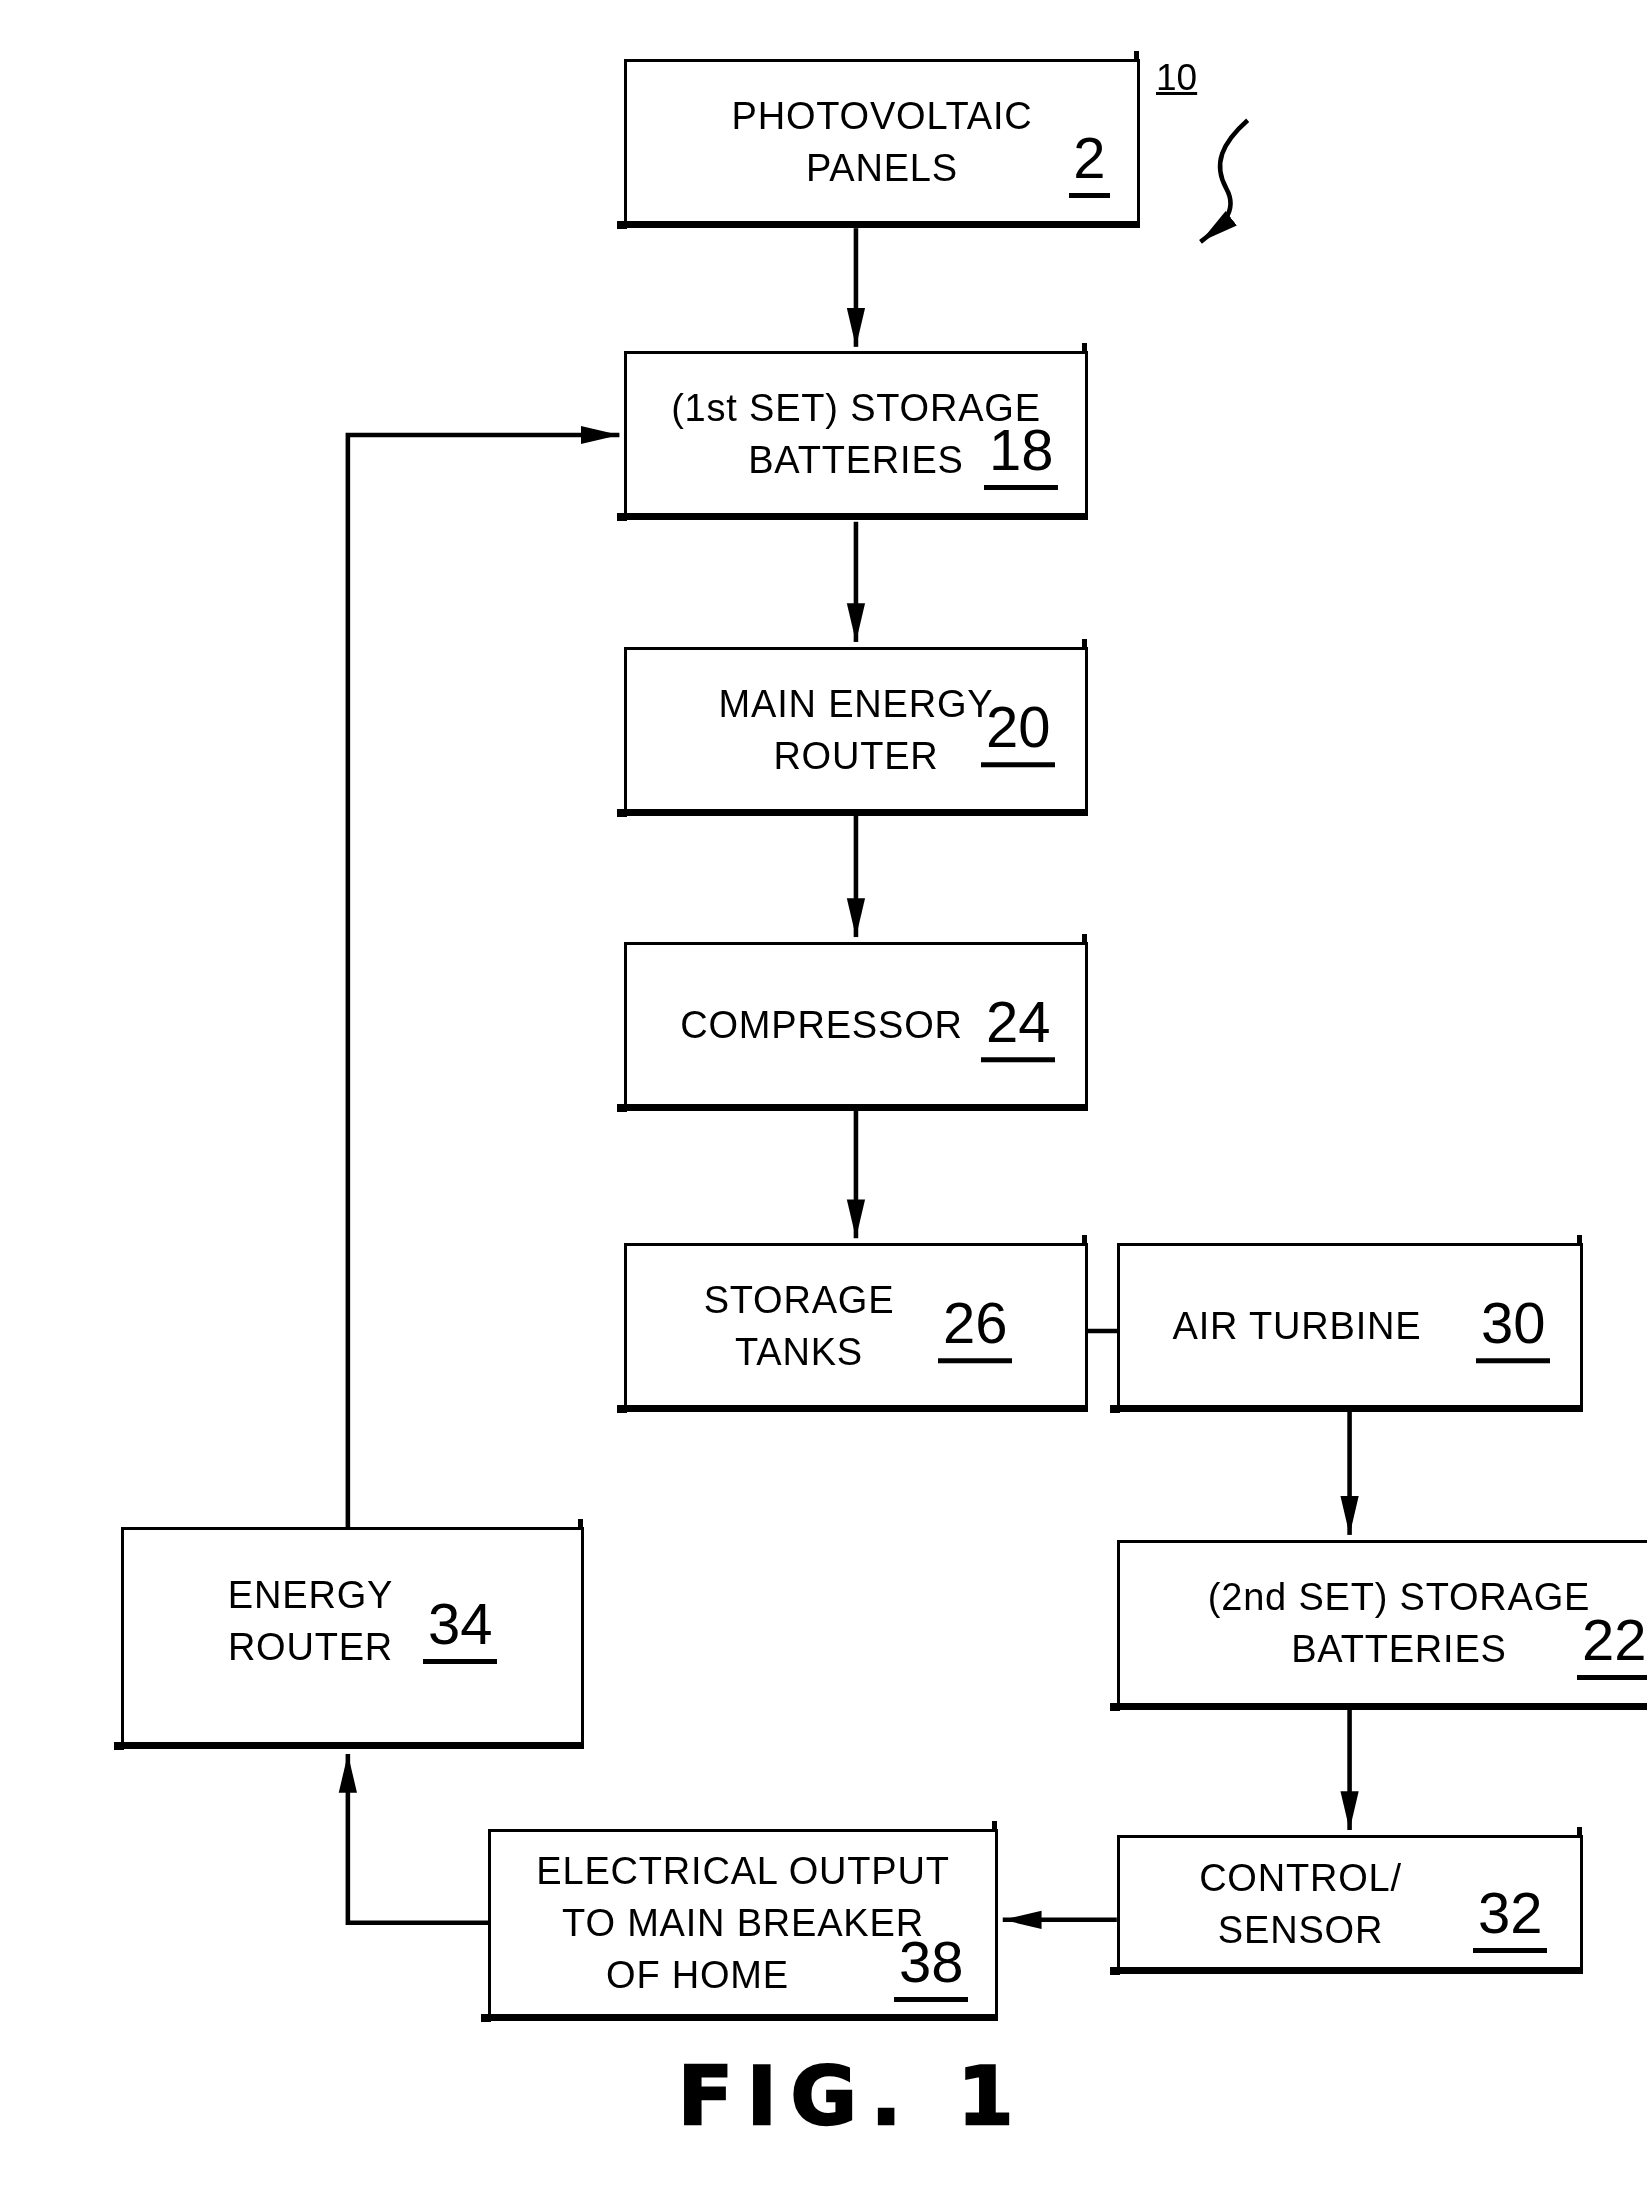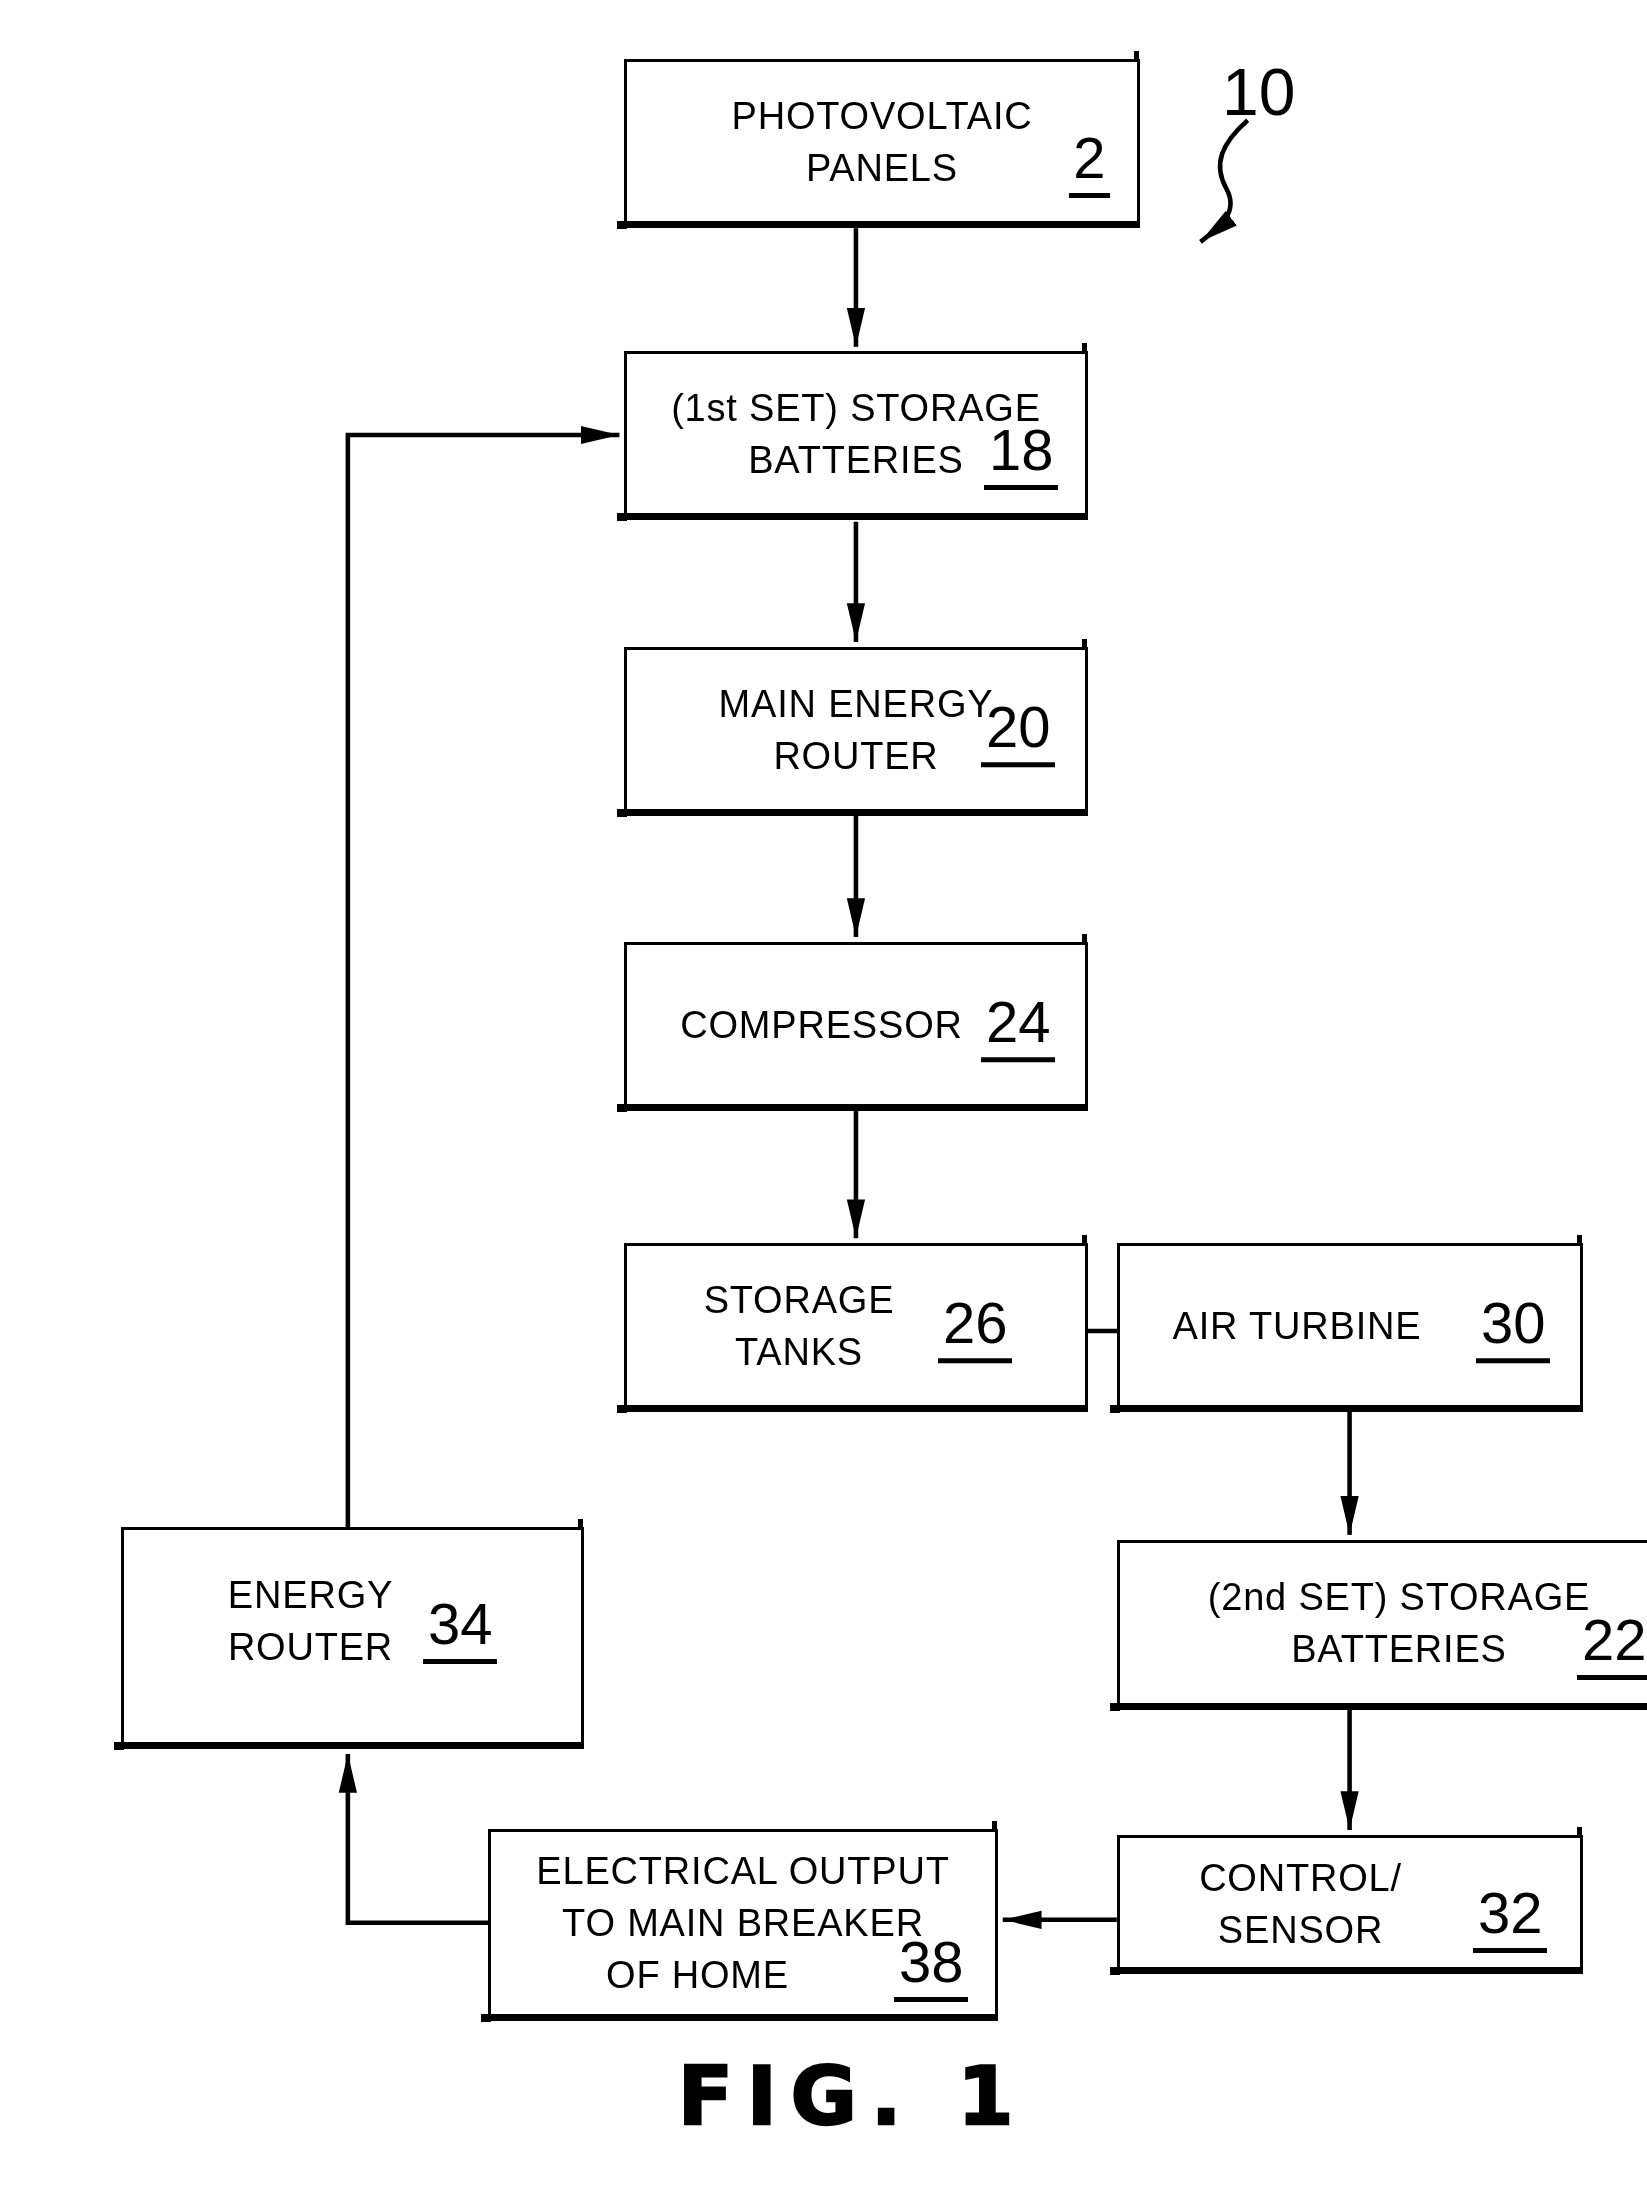--- a/index.html
+++ b/index.html
@@ -56,23 +56,24 @@
     line-height: 1;
     border-bottom: 5.3px solid #000;
     padding: 0 4.6px 6px 4.6px;
     white-space: nowrap;
   }
   .num-mid   { right: 30px; top: 50%; transform: translateY(-46%); }
   .num-line2 { right: 27px; bottom: 23px; }
   .num-bottom{ right: 27px; bottom: 12px; }
   .ref-label {
     position: absolute;
-    left: 1222px; top: 59px;
-    font-size: 66px;
+    left: 1156px; top: 59px;
+    font-size: 37px;
     line-height: 1;
+    text-decoration: underline;
   }
   .fig-caption {
     position: absolute;
     left: 571px; top: 2049px;
     width: 563px;
     text-align: center;
     font-family: "DejaVu Sans", sans-serif;
     font-weight: bold;
     font-size: 81px;
     letter-spacing: 13.7px;

